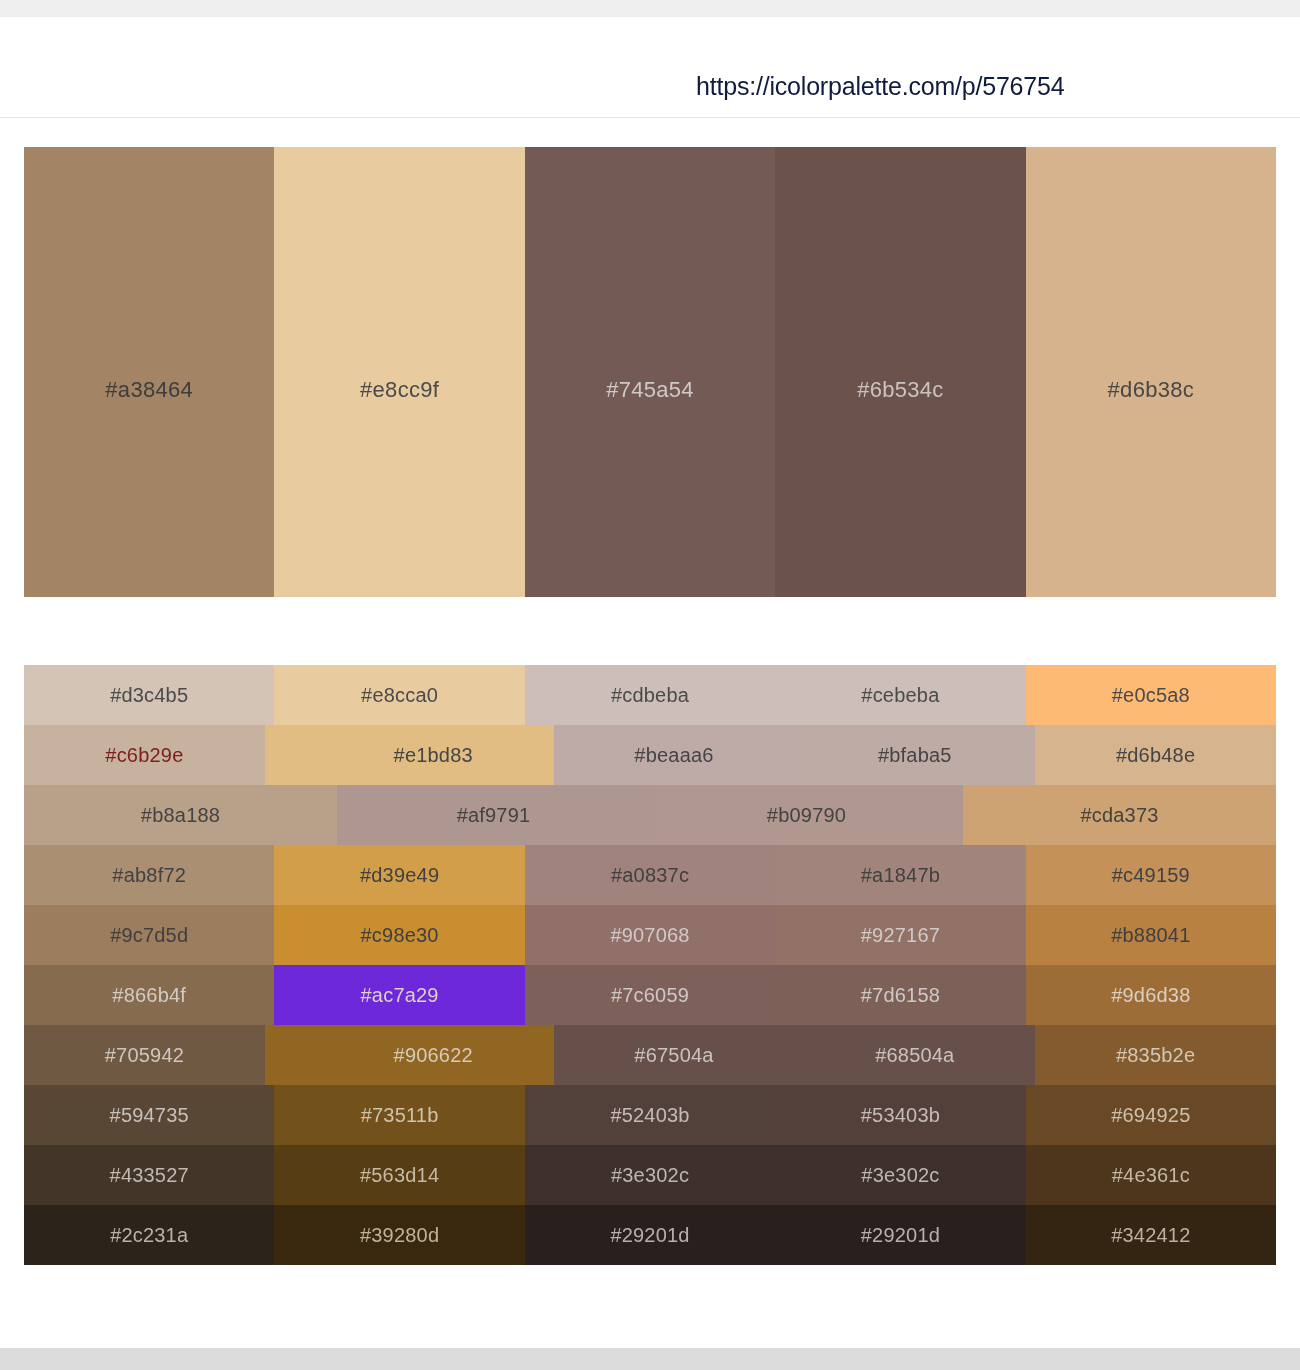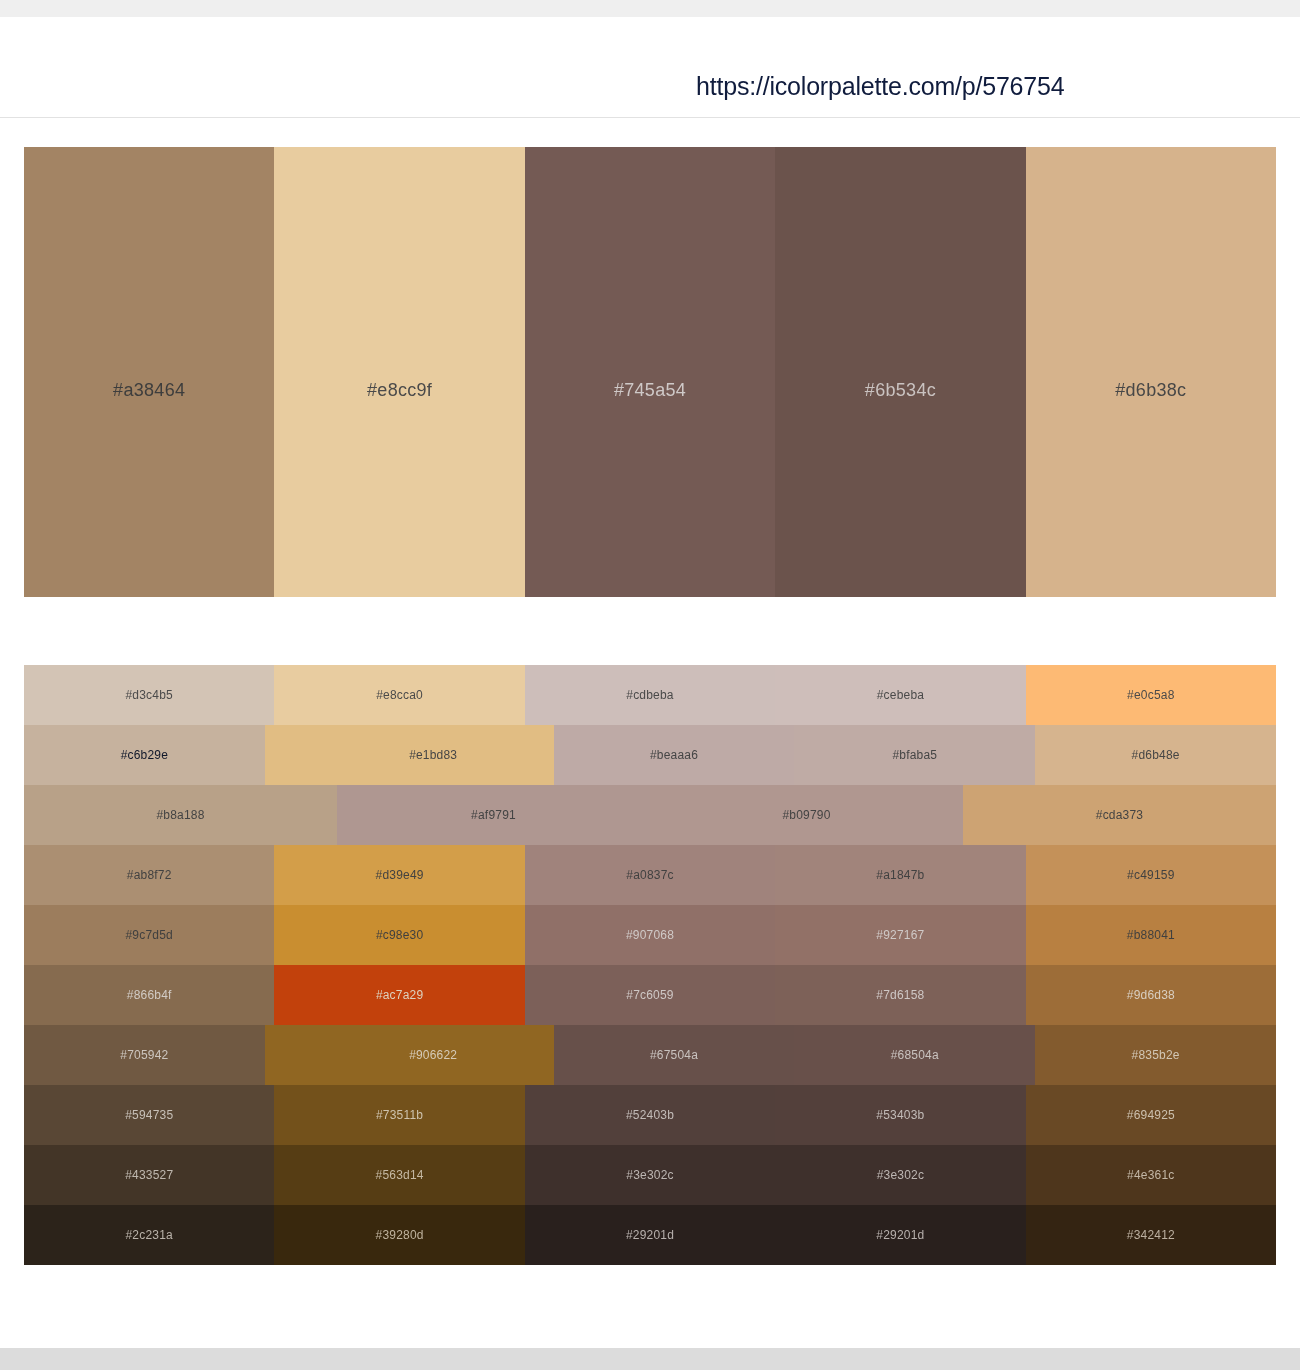--- a/index.html
+++ b/index.html
@@ -68,21 +68,21 @@
     display: flex;
   }
   .palette-swatch {
     flex: 1 1 0;
     position: relative;
     display: flex;
     align-items: center;
     justify-content: center;
   }
   .palette-swatch .swatch-label {
-    font-size: 18px;
+    font-size: 22px;
     letter-spacing: 0.3px;
     margin-top: 36px;
     user-select: none;
   }
 
   
   .shades-grid {
     position: absolute;
     left: 24px;
     top: 665px;
@@ -90,21 +90,21 @@
   }
   .shade-row {
     display: flex;
     height: 60px;
   }
   .shade-cell {
     flex: 1 1 0;
     display: flex;
     align-items: center;
     justify-content: center;
-    font-size: 12px;
+    font-size: 20px;
     letter-spacing: 0.2px;
     user-select: none;
   }
 
   
   .bottom-strip {
     position: absolute;
     left: 0;
     top: 1348px;
     width: 100%;
@@ -141,21 +141,21 @@
 
 <div class="shades-grid">
     <div class="shade-row">
       <div class="shade-cell" style="background: rgb(211, 196, 181); color: rgb(74, 74, 74);">#d3c4b5</div>
       <div class="shade-cell" style="background: rgb(232, 204, 160); color: rgb(74, 74, 74);">#e8cca0</div>
       <div class="shade-cell" style="background: rgb(205, 190, 186); color: rgb(74, 74, 74);">#cdbeba</div>
       <div class="shade-cell" style="background: rgb(206, 190, 186); color: rgb(74, 74, 74);">#cebeba</div>
       <div class="shade-cell" style="background: #fdba74; color: rgb(74, 74, 74);">#e0c5a8</div>
     </div>
     <div class="shade-row">
-      <div class="shade-cell" style="background: rgb(198, 178, 158); color: #0f172a;">#c6b29e</div>
+      <div class="shade-cell" style="background: rgb(198, 178, 158); color: #7f1d1d;">#c6b29e</div>
       <div class="shade-cell" style="background: rgb(225, 189, 131); color: rgb(69, 69, 69); padding-left: 48px;">#e1bd83</div>
       <div class="shade-cell" style="background: rgb(190, 170, 166); color: rgb(69, 69, 69);">#beaaa6</div>
       <div class="shade-cell" style="background: rgb(191, 171, 165); color: rgb(69, 69, 69);">#bfaba5</div>
       <div class="shade-cell" style="background: rgb(214, 180, 142); color: rgb(69, 69, 69);">#d6b48e</div>
     </div>
     <div class="shade-row">
       <div class="shade-cell" style="background: rgb(184, 161, 136); color: rgb(67, 67, 67);">#b8a188</div>
       <div class="shade-cell" style="background: rgb(175, 151, 145); color: rgb(67, 67, 67);">#af9791</div>
       <div class="shade-cell" style="background: rgb(176, 151, 144); color: rgb(67, 67, 67);">#b09790</div>
       <div class="shade-cell" style="background: rgb(205, 163, 115); color: rgb(67, 67, 67);">#cda373</div>
@@ -169,21 +169,21 @@
     </div>
     <div class="shade-row">
       <div class="shade-cell" style="background: rgb(156, 125, 93); color: rgb(63, 63, 63);">#9c7d5d</div>
       <div class="shade-cell" style="background: rgb(201, 142, 48); color: rgb(63, 63, 63);">#c98e30</div>
       <div class="shade-cell" style="background: rgb(144, 112, 104); color: rgb(208, 202, 200);">#907068</div>
       <div class="shade-cell" style="background: rgb(146, 113, 103); color: rgb(208, 202, 200);">#927167</div>
       <div class="shade-cell" style="background: rgb(184, 128, 65); color: rgb(63, 63, 63);">#b88041</div>
     </div>
     <div class="shade-row">
       <div class="shade-cell" style="background: rgb(134, 107, 79); color: rgb(210, 204, 198);">#866b4f</div>
-      <div class="shade-cell" style="background: #c2410c; color: rgb(221, 211, 192);">#ac7a29</div>
+      <div class="shade-cell" style="background: #6d28d9; color: rgb(221, 211, 192);">#ac7a29</div>
       <div class="shade-cell" style="background: rgb(124, 96, 89); color: rgb(207, 200, 198);">#7c6059</div>
       <div class="shade-cell" style="background: rgb(125, 97, 88); color: rgb(207, 200, 198);">#7d6158</div>
       <div class="shade-cell" style="background: rgb(157, 109, 56); color: rgb(217, 207, 194);">#9d6d38</div>
     </div>
     <div class="shade-row">
       <div class="shade-cell" style="background: rgb(112, 89, 66); color: rgb(205, 198, 191);">#705942</div>
       <div class="shade-cell" style="background: rgb(144, 102, 34); color: rgb(214, 203, 184); padding-left: 48px;">#906622</div>
       <div class="shade-cell" style="background: rgb(103, 80, 74); color: rgb(201, 194, 191);">#67504a</div>
       <div class="shade-cell" style="background: rgb(104, 80, 74); color: rgb(201, 194, 191);">#68504a</div>
       <div class="shade-cell" style="background: rgb(131, 91, 46); color: rgb(210, 199, 182);">#835b2e</div>

